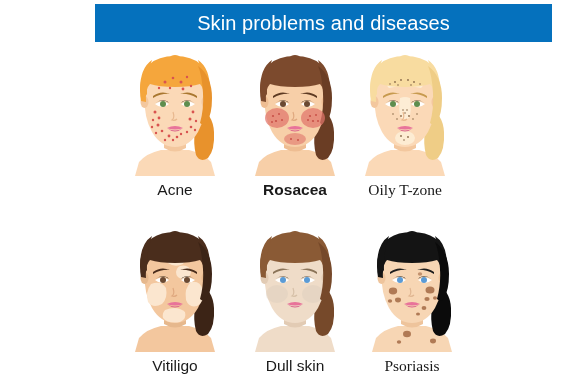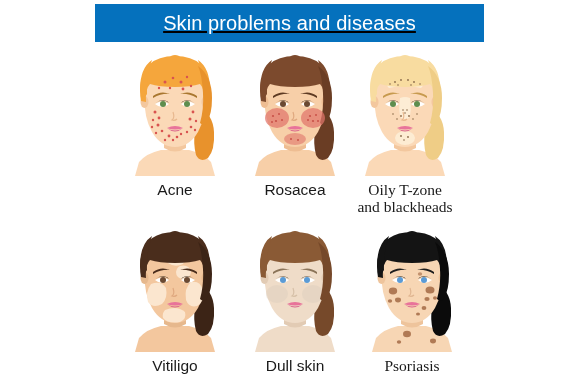--- a/index.html
+++ b/index.html
@@ -5,33 +5,33 @@
   html,body{margin:0;padding:0;}
   body{
     width:580px;height:386px;background:#ffffff;
     font-family:"Liberation Sans", sans-serif;
     overflow:hidden;position:relative;
   }
   .infographic{position:absolute;left:0;top:0;width:580px;height:386px;background:#fff;}
 
   
   .title-bar{
-    position:absolute;left:95px;top:4px;width:389px;height:38px;
-    background:#0571bd;display:flex;align-items:center;justify-content:center;text-decoration:underline;
+    position:absolute;left:95px;top:4px;width:457px;height:38px;
+    background:#0571bd;display:flex;align-items:center;justify-content:center;
   }
   .title-text{
     color:#ffffff;font-size:20px;font-weight:400;letter-spacing:.1px;
     font-family:"Liberation Sans", sans-serif;white-space:nowrap;
   }
 
   
   .grid{position:absolute;left:0;top:46px;width:464px;height:340px;}
   .cell{position:absolute;width:160px;}
   .c0{left:95px;top:0;}
-  .c1{left:215px;top:0;}
+  .c1{left:215px;top:0;font-weight:bold;}
   .c2{left:325px;top:0;}
   .c3{left:95px;top:176px;}
   .c4{left:215px;top:176px;}
   .c5{left:332px;top:176px;}
 
   .figure{position:relative;width:160px;height:130px;}
   .label{
     width:160px;text-align:center;font-size:15.5px;color:#1a1a1a;
     line-height:17px;margin-top:5px;font-family:"Liberation Sans", sans-serif;
   }
@@ -218,21 +218,20 @@
             <circle cx="76" cy="90" r="0.9"></circle>
               <circle cx="83" cy="91" r="0.9"></circle>
             <circle cx="79" cy="94" r="0.8"></circle>
           </g>
           <path d="M72 82 q8 -4 16 0 q-8 3 -16 0 z" fill="#e8739a"></path>
           <path d="M72 82 q8 7 16 0 q-8 5 -16 0 z" fill="#d9628c"></path>
         </svg>
       </div>
       <div class="label">
         <span>Oily T-zone</span><br>
-        <span>and blackheads</span>
       </div>
     </div>
 
     <div class="cell c3">
       <div class="figure">
         <svg width="160" height="130" viewBox="0 0 160 130">
           <path d="M40 130 L44 116 Q52 107 66 104 L94 104 Q108 107 116 116 L120 130 Z" fill="#f3c79e"></path>
           <path d="M69 82 h22 v20 q-11 7 -22 0 z" fill="#e6b88d"></path>
           <path d="M104 62 q14 6 15 24 q1 18 -6 26 q-8 5 -12 -3 q-3 -12 -1 -24 z" fill="#3c2416"></path>
           <path d="M80 16 q30 0 31 32 q0 24 -8 38 q-9 15 -23 15 q-14 0 -23 -15 q-8 -14 -8 -38 q1 -32 31 -32 z" fill="#f3c79e"></path>

